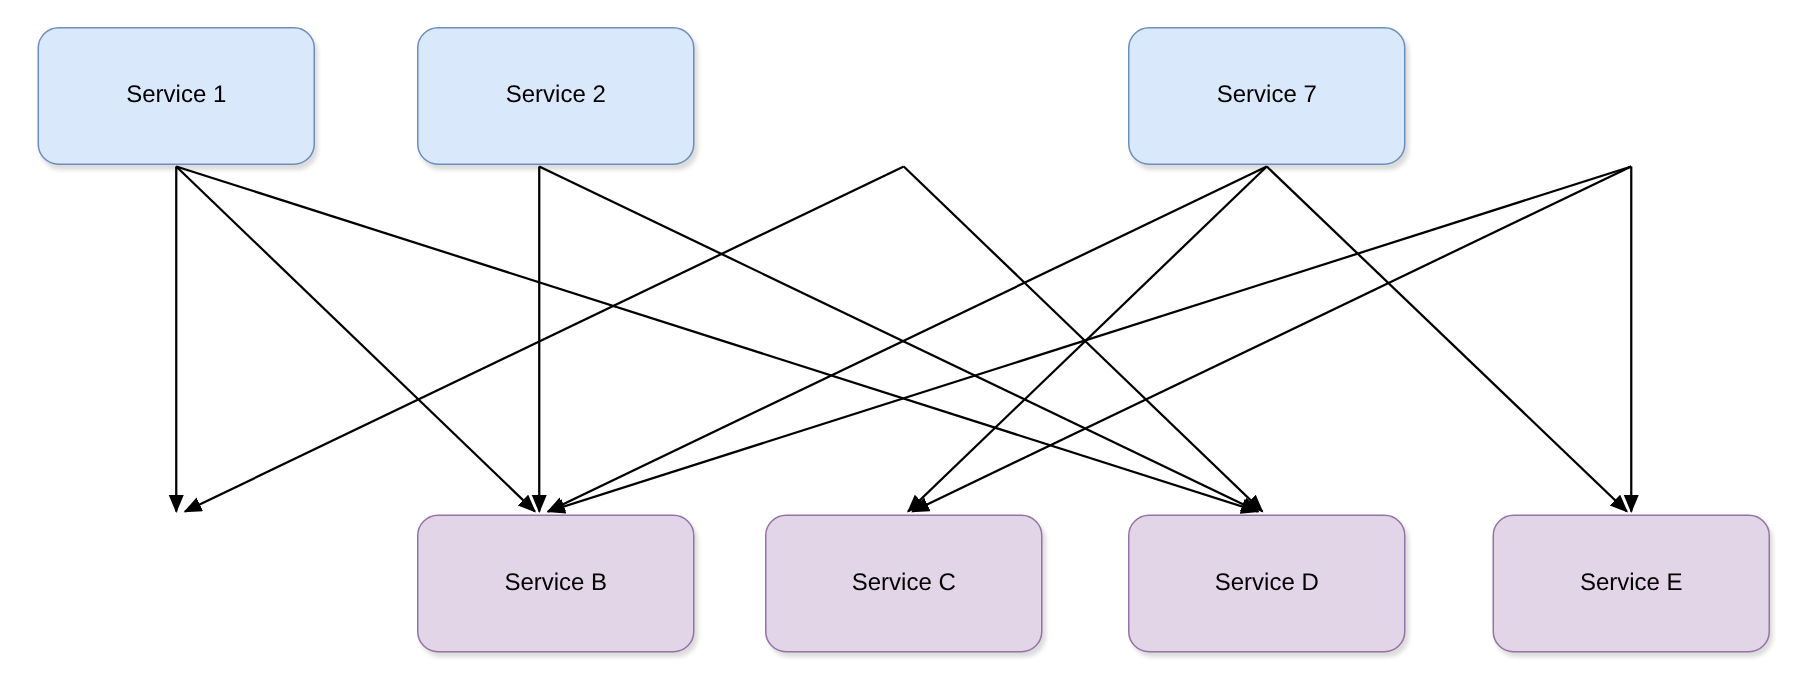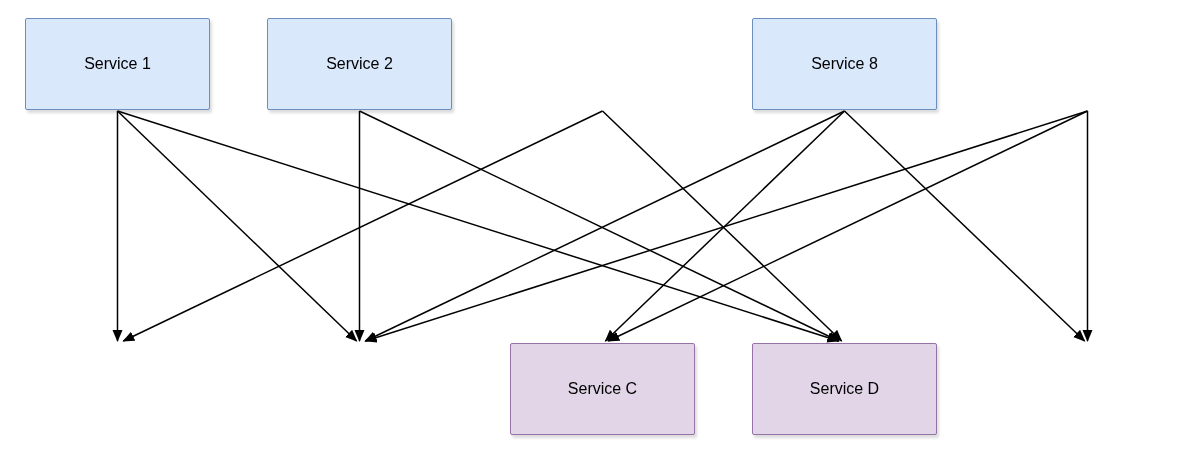--- a/index.html
+++ b/index.html
@@ -12,42 +12,42 @@
     position: relative;
     width: 1200px;
     height: 465px;
     background: var(--bg, #ffffff);
     overflow: hidden;
   }
   .node {
     position: absolute;
     width: 185px;
     height: 92px;
-    border-radius: 2px;
+    border-radius: 14px;
     display: flex;
     align-items: center;
     justify-content: center;
     font-size: 16px;
     color: var(--text-color, #000000);
     box-shadow: 2px 3px 3px rgba(0,0,0,0.14);
     box-sizing: border-box;
     z-index: 1;
   }
   .node.top {
     top: 18px;
     background: var(--top-fill, #dae8fc);
     border: 1px solid var(--top-stroke, #6c8ebf);
   }
   .node.bottom {
     top: 343px;
     background: var(--bottom-fill, #e1d5e7);
     border: 1px solid var(--bottom-stroke, #9673a6);
   }
   .n1 { left: 25px; }
-  .n2 { left: 267px; text-align: right; }
+  .n2 { left: 278px; text-align: right; }
   .n3 { left: 510px; }
   .n4 { left: 752px; }
   .n5 { left: 995px; }
   #edges {
     position: absolute;
     left: 0;
     top: 0;
     z-index: 2;
     pointer-events: none;
   }
@@ -81,23 +81,29 @@
       </g>
   </svg>
 
   <div class="node top n1">
     <span>Service 1</span>
   </div>
   <div class="node top n2">
     <span>Service 2</span>
   </div>
   <div class="node top n4">
-    <span>Service 8</span>
+    <span>Service 7</span>
   </div>
 
+  <div class="node bottom n2">
+    <span>Service B</span>
+  </div>
   <div class="node bottom n4">
     <span>Service D</span>
   </div>
   <div class="node bottom n3">
     <span>Service C</span>
   </div>
+  <div class="node bottom n5">
+    <span>Service E</span>
+  </div>
 
 </div>
 
 </body></html>

